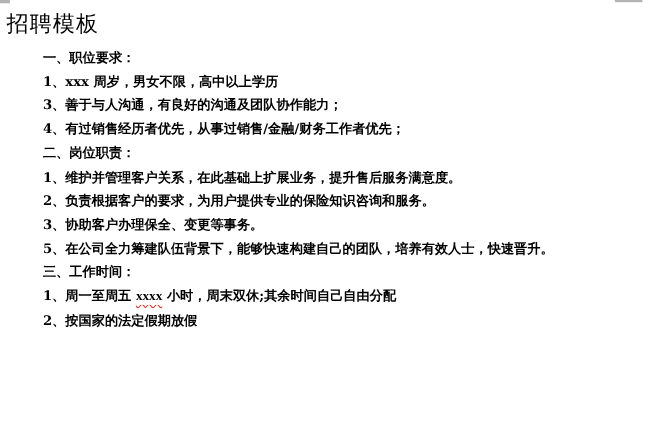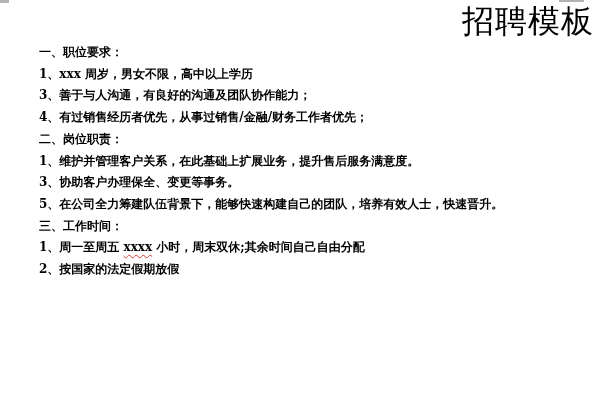--- a/index.html
+++ b/index.html
@@ -21,59 +21,61 @@
     height: 3px;
     background: #b3b3b3;
   }
   .artifact-left  { left: 0;  width: 9px;  }
   .artifact-right { left: 559px; width: 25px; height: 2px; }
 
   .doc {
     padding: 4px 6px 0 6px;
   }
   .doc-title {
-    text-align: right;
-    font-size: 32px;
+    text-align: left;
+    font-size: 20px;
     font-weight: 400;
     line-height: 34px;
     margin: 0 0 4px 0;
     letter-spacing: 1px;
   }
   .para {
     margin: 0;
     font-size: 12px;
     font-weight: 700;
     line-height: 21.7px;
     text-indent: 33px;
     word-break: break-all;
     letter-spacing: 0;
   }
   .misspell {
     text-decoration: underline wavy #d03c30;
     text-decoration-thickness: 1px;
     text-underline-offset: 3px;
+    font-family: Liberation Serif, serif;
   }
 </style>
 </head>
 <body>
 
 <div class="artifact artifact-left"></div>
 <div class="artifact artifact-right"></div>
 
 <div class="doc">
 
   <h1 class="doc-title">招聘模板</h1>
 
   <p class="para">一、职位要求：</p>
   <p class="para">1、xxx 周岁，男女不限，高中以上学历</p>
   <p class="para">3、善于与人沟通，有良好的沟通及团队协作能力；</p>
   <p class="para">4、有过销售经历者优先，从事过销售/金融/财务工作者优先；</p>
 
   <p class="para">二、岗位职责：</p>
   <p class="para">1、维护并管理客户关系，在此基础上扩展业务，提升售后服务满意度。</p>
+  <p class="para">2、负责根据客户的要求，为用户提供专业的保险知识咨询和服务。</p>
   <p class="para">3、协助客户办理保全、变更等事务。</p>
   <p class="para">5、在公司全力筹建队伍背景下，能够快速构建自己的团队，培养有效人士，快速晋升。</p>
 
   <p class="para">三、工作时间：</p>
   <p class="para">
     <span>1、周一至周五 </span><span class="misspell">xxxx</span><span> 小时，周末双休;其余时间自己自由分配</span>
   </p>
   <p class="para">2、按国家的法定假期放假</p>
 
 </div>

